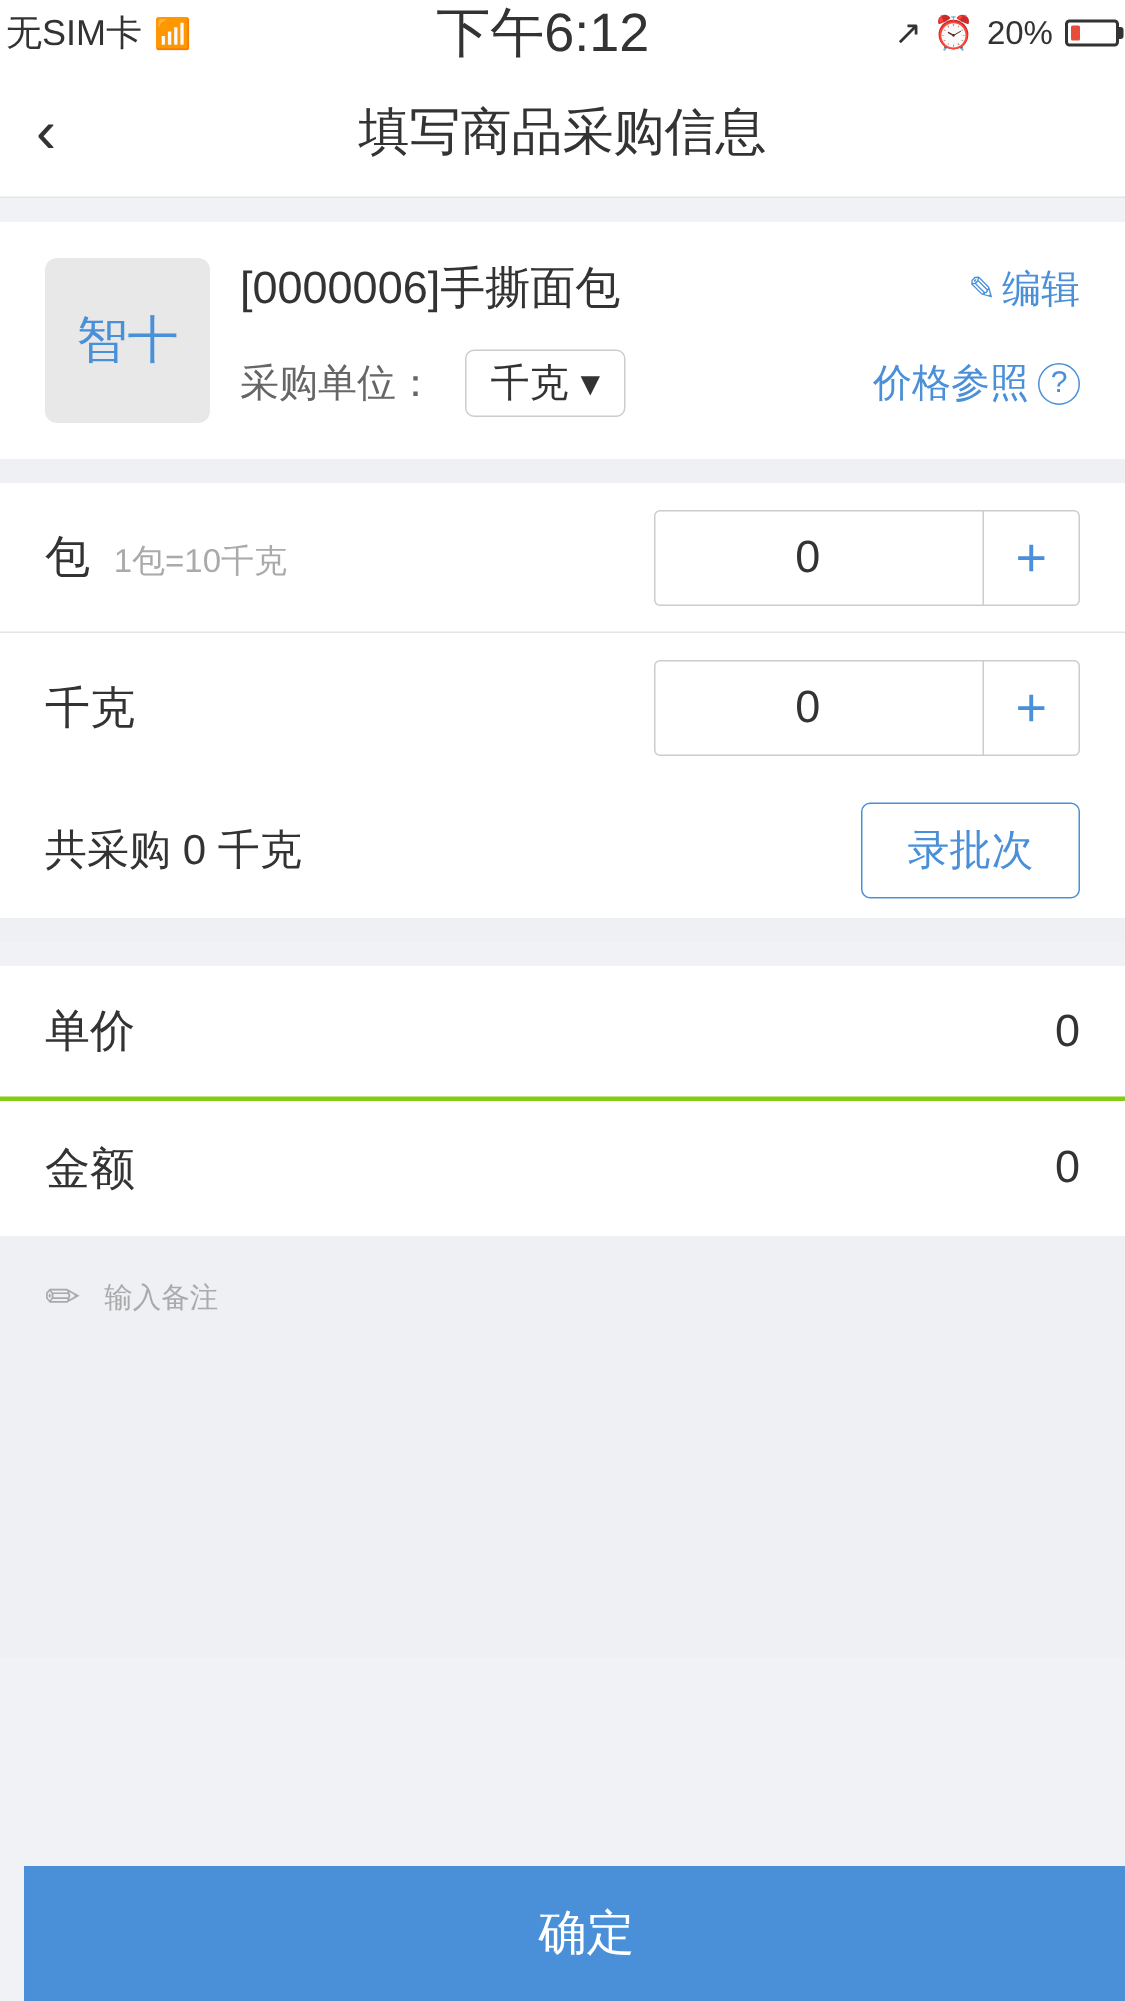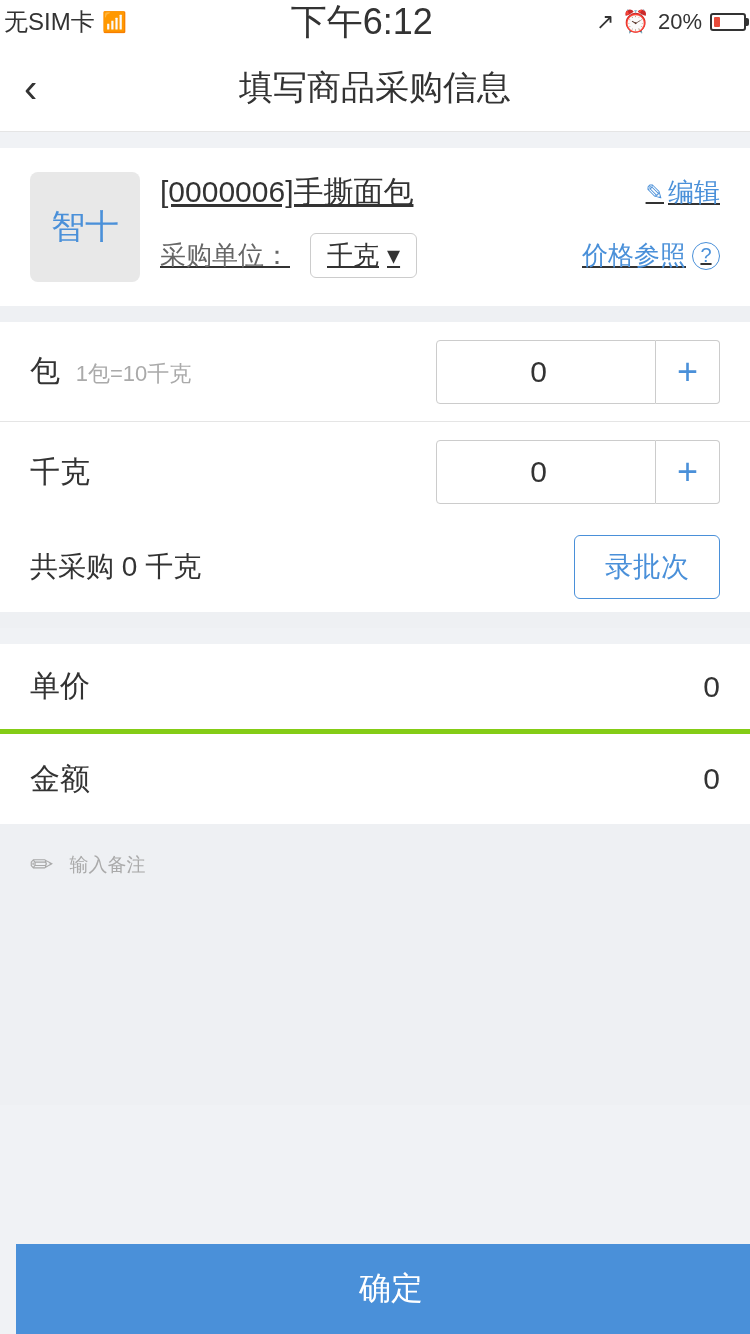--- a/index.html
+++ b/index.html
@@ -78,21 +78,21 @@
       width: 110px; height: 110px;
       background: #e8e8e8;
       border-radius: 8px;
       display: flex; align-items: center; justify-content: center;
       flex-shrink: 0;
       color: #999; font-size: 22px; text-align: center;
     }
     .owl-logo {
       font-size: 34px; color: #4a90d9;
     }
-    .product-info { flex: 1; text-decoration: underline; }
+    .product-info { flex: 1; }
     .product-name-row {
       display: flex; align-items: center; justify-content: space-between;
     }
     .product-name { font-size: 30px; color: #333; font-weight: 500; }
     .edit-btn {
       color: #4a90d9; font-size: 26px; display: flex; align-items: center; gap: 4px;
       cursor: pointer;
     }
     .edit-icon { font-size: 22px; }
     .product-unit-row {
@@ -177,21 +177,21 @@
 
     
     .price-section {
       background: #fff;
       margin-top: 16px;
     }
     .price-row {
       display: flex; align-items: center; justify-content: space-between;
       padding: 0 30px;
       height: 90px;
-      border-bottom: 5px solid #84cc16;
+      border-bottom: 3px solid #84cc16;
     }
     .price-row:last-child { border-bottom: none; }
     .price-label { font-size: 30px; color: #333; }
     .price-value { font-size: 30px; color: #333; }
 
     
     .remark-section {
       background: #eef0f3;
       padding: 24px 30px;
       display: flex; align-items: center; gap: 16px;

